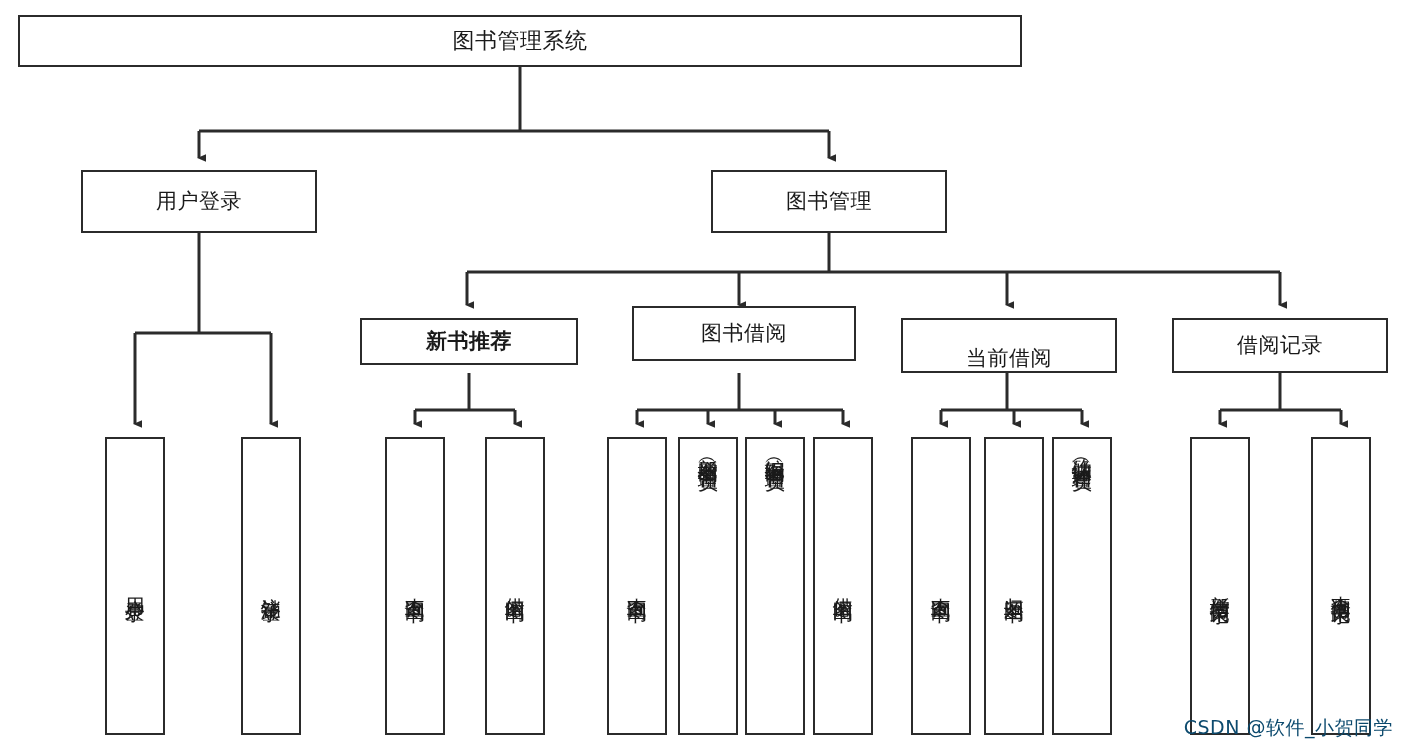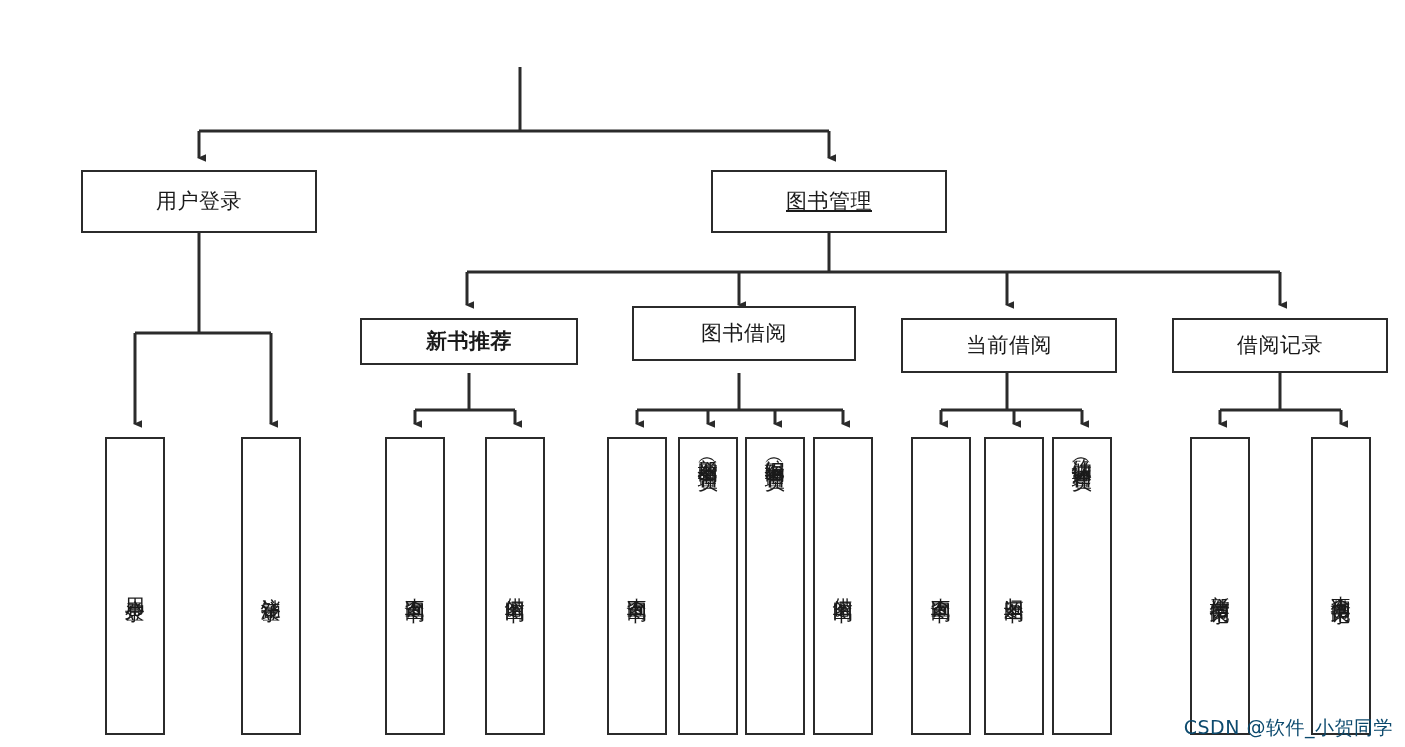--- a/index.html
+++ b/index.html
@@ -130,35 +130,38 @@
       <path d="M1014,410 L1014,424" marker-end="url(#arrow)"></path>
       <path d="M1082,410 L1082,424" marker-end="url(#arrow)"></path>
 
       <path d="M1280,373 L1280,410"></path>
       <path d="M1220,410 L1341,410"></path>
       <path d="M1220,410 L1220,424" marker-end="url(#arrow)"></path>
       <path d="M1341,410 L1341,424" marker-end="url(#arrow)"></path>
     </g>
   </svg>
 
+  <div class="node h root" style="left:18px; top:15px; width:1004px; height:52px;">
+    <span class="label">图书管理系统</span>
+  </div>
 
   <div class="node h" style="left:81px; top:170px; width:236px; height:63px;">
     <span class="label">用户登录</span>
   </div>
-  <div class="node h" style="left:711px; top:170px; width:236px; height:63px;text-decoration:underline;">
+  <div class="node h" style="left:711px; top:170px; width:236px; height:63px;">
     <span class="label">图书管理</span>
   </div>
 
   <div class="node h" style="left:360px; top:318px; width:218px; height:47px;font-weight:bold;">
     <span class="label">新书推荐</span>
   </div>
   <div class="node h" style="left:632px; top:306px; width:224px; height:55px;">
     <span class="label">图书借阅</span>
   </div>
-  <div class="node h" style="left:901px; top:318px; width:216px; height:55px;">
+  <div class="node h" style="left:901px; top:318px; width:216px; height:55px;align-items:flex-end;">
     <span class="label">当前借阅</span>
   </div>
   <div class="node h" style="left:1172px; top:318px; width:216px; height:55px;text-align:right;">
     <span class="label">借阅记录</span>
   </div>
 
   <div class="node v center" style="left:105px; top:437px; width:60px; height:298px;">
     <span class="label">用户登录</span>
   </div>
   <div class="node v center" style="left:241px; top:437px; width:60px; height:298px;">

